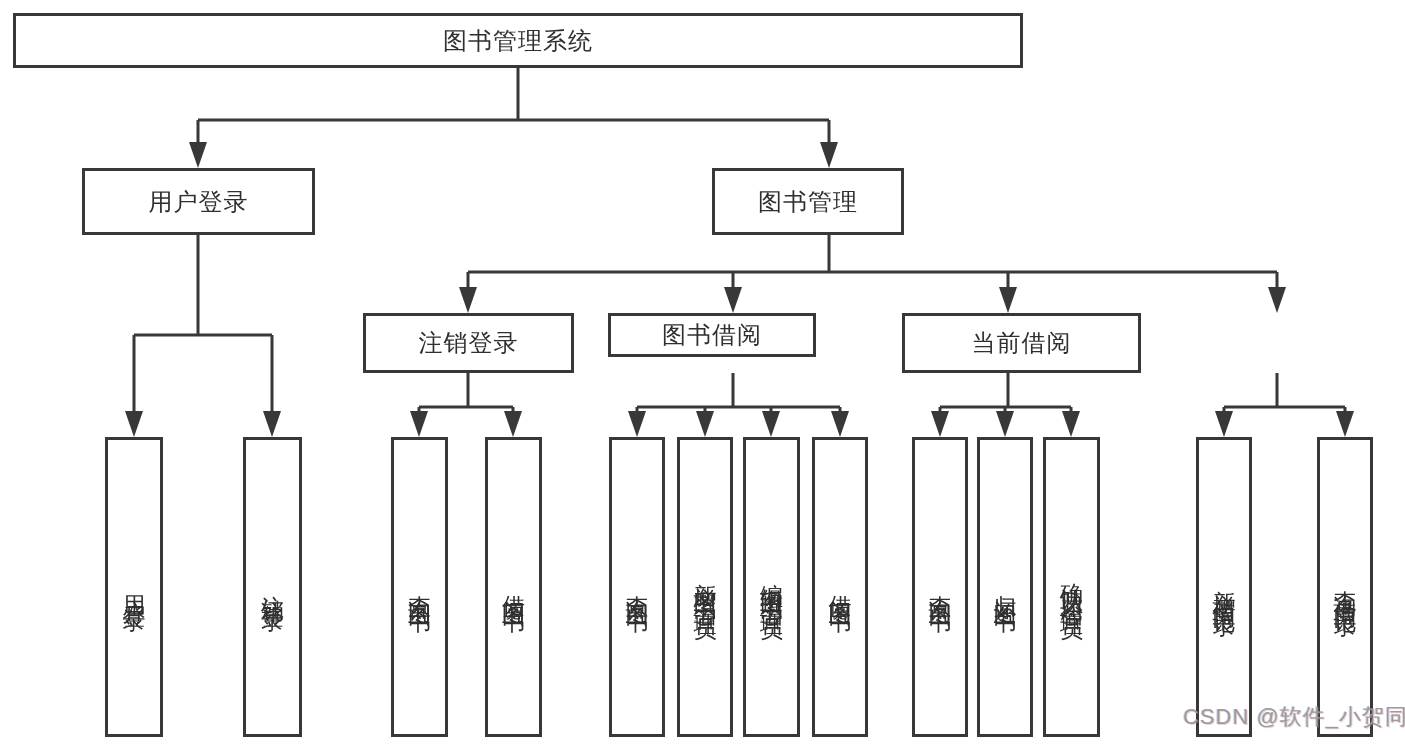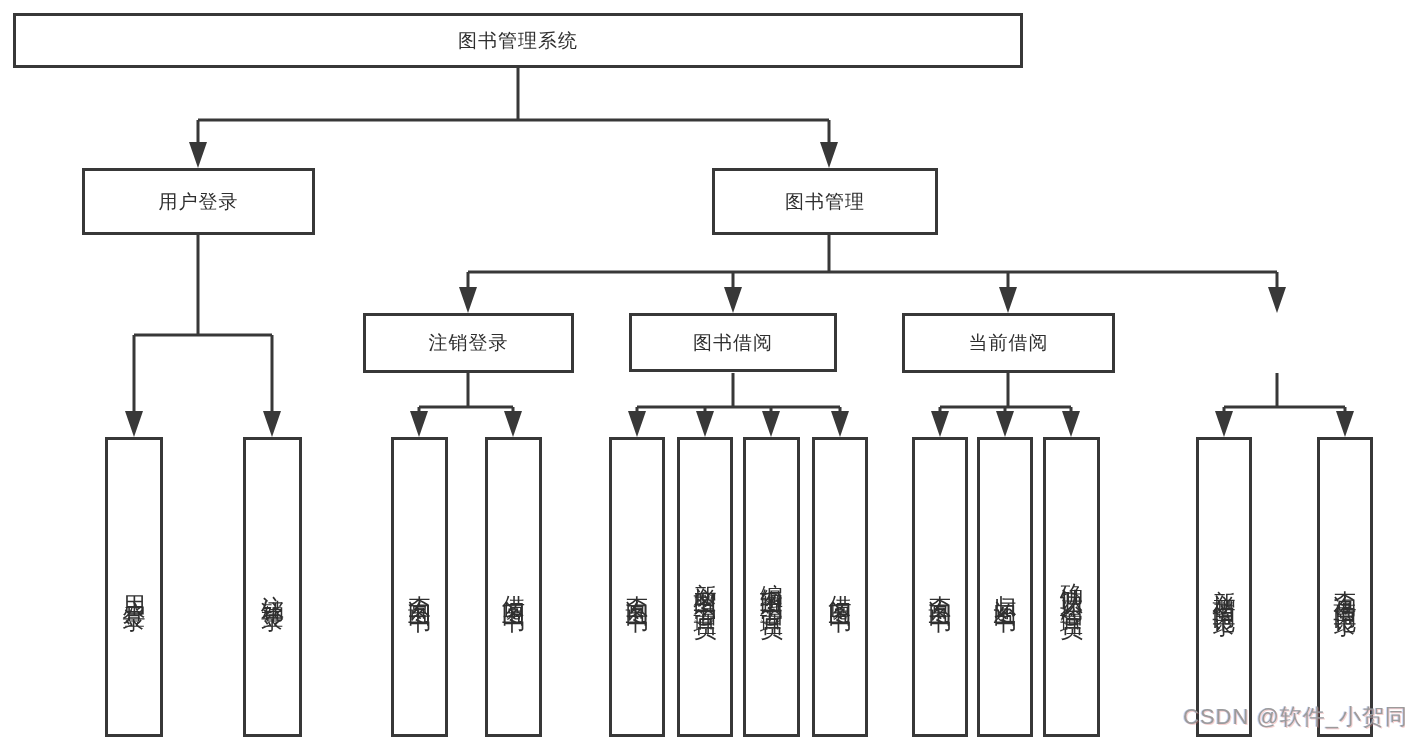--- a/index.html
+++ b/index.html
@@ -21,21 +21,21 @@
     box-sizing: border-box;
     background: #ffffff;
     border: 3px solid #383838;
     color: #2f2f2f;
     display: flex;
     align-items: center;
     justify-content: center;
     text-align: center;
   }
   .box.h {
-    font-size: 19px;
+    font-size: 24px;
     letter-spacing: 1px;
     white-space: nowrap;
   }
   .box.v {
     writing-mode: vertical-rl;
     font-size: 23px;
     letter-spacing: 5px;
     line-height: 1;
   }
   .watermark {
@@ -83,25 +83,25 @@
       <polygon points="996,411 1014,411 1005,437"></polygon>
       <polygon points="1062,411 1080,411 1071,437"></polygon>
       <polygon points="1215,411 1233,411 1224,437"></polygon>
       <polygon points="1336,411 1354,411 1345,437"></polygon>
     </g>
   </svg>
 
   <div class="box h" style="left:13px; top:13px; width:1010px; height:55px">图书管理系统</div>
 
   <div class="box h" style="left:82px; top:168px; width:233px; height:67px">用户登录</div>
-  <div class="box h" style="left:712px; top:168px; width:226px; height:67px">图书管理</div>
+  <div class="box h" style="left:712px; top:168px; width:192px; height:67px">图书管理</div>
 
   <div class="box h" style="left:363px; top:313px; width:211px; height:60px">注销登录</div>
-  <div class="box h" style="left:629px; top:313px; width:208px; height:59px">图书借阅</div>
-  <div class="box h" style="left:902px; top:313px; width:213px; height:60px">当前借阅</div>
+  <div class="box h" style="left:608px; top:313px; width:208px; height:44px">图书借阅</div>
+  <div class="box h" style="left:902px; top:313px; width:239px; height:60px">当前借阅</div>
 
   <div class="box v" style="left:105px; top:437px; width:58px; height:300px">用户登录</div>
   <div class="box v" style="left:243px; top:437px; width:59px; height:300px">注销登录</div>
 
   <div class="box v" style="left:391px; top:437px; width:57px; height:300px">查询图书</div>
   <div class="box v" style="left:485px; top:437px; width:57px; height:300px">借阅图书</div>
 
   <div class="box v" style="left:609px; top:437px; width:56px; height:300px">查询图书</div>
   <div class="box v" style="left:677px; top:437px; width:56px; height:300px">新增图书（管理员）</div>
   <div class="box v" style="left:743px; top:437px; width:57px; height:300px">编辑图书（管理员）</div>

